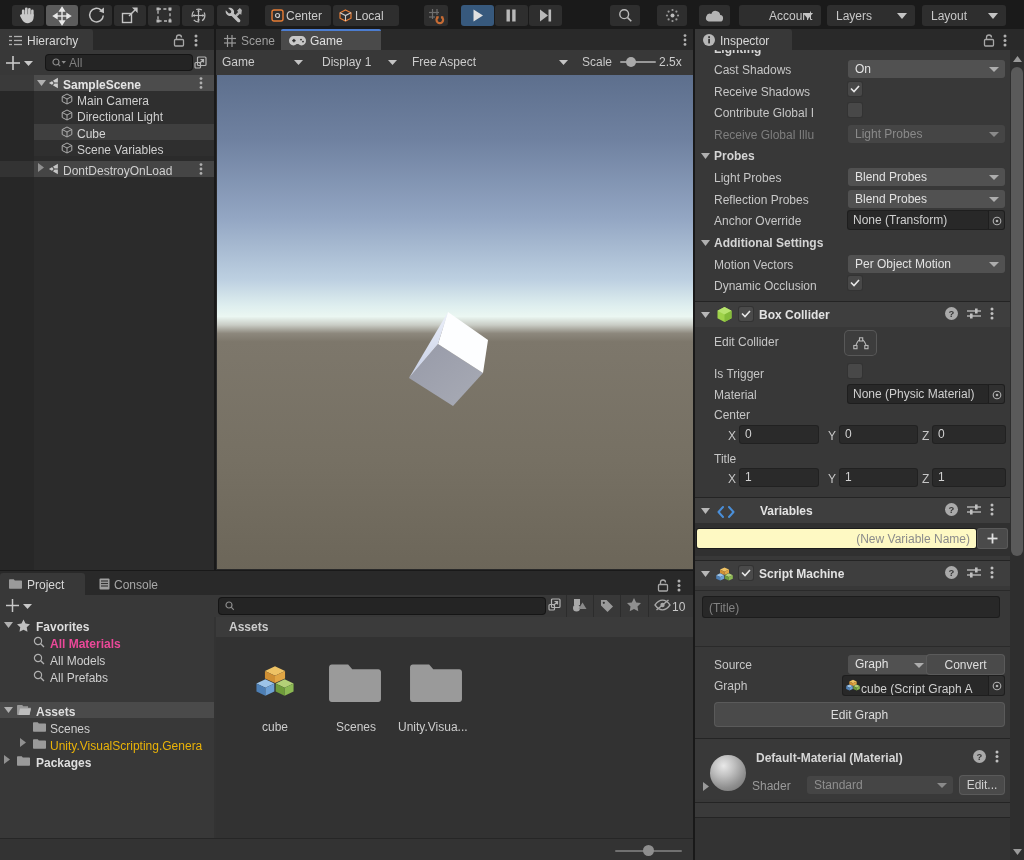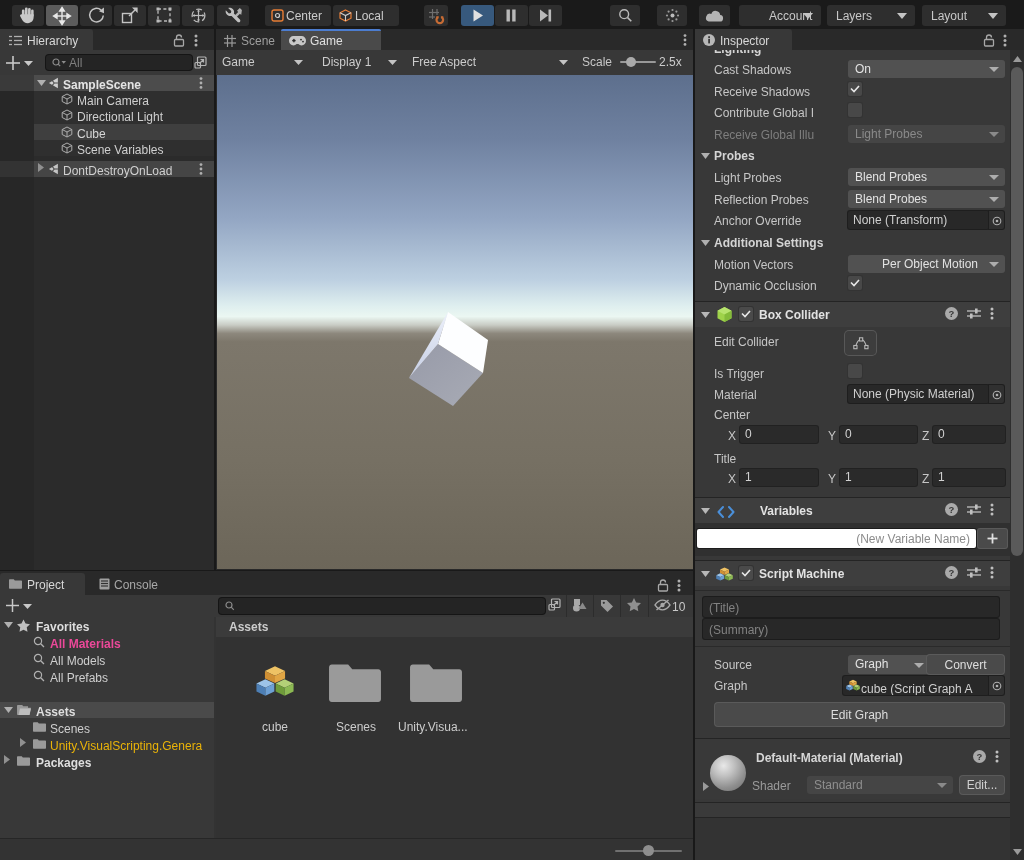--- a/index.html
+++ b/index.html
@@ -447,21 +447,21 @@
       <svg style="left:2.5px;top:4.5px" width="10" height="10" viewBox="0 0 10 10">
         <circle cx="5" cy="5" r="3.8" fill="none" stroke="#b0b0b0" stroke-width="1.1"></circle>
         <circle cx="5" cy="5" r="1.3" fill="#b0b0b0"></circle>
       </svg>
     </div>
   <svg style="left:6px;top:211px" width="9" height="6" viewBox="0 0 9 6">
       <path fill="#b0b0b0" d="M0 0h9L4.5 6z"></path>
     </svg>
   <div class="lbl b" style="left:19px;top:208px;color:#d4d4d4;">Additional Settings</div>
   <div class="lbl" style="left:19px;top:230px;">Motion Vectors</div>
-  <div class="dd" style="left:153px;top:226px;width:150px;height:18px;text-align:center;">Per Object Motion<span class="ar"></span></div>
+  <div class="dd" style="left:153px;top:226px;width:150px;height:18px;">Per Object Motion<span class="ar"></span></div>
   <div class="lbl" style="left:19px;top:251px;">Dynamic Occlusion</div>
   <div class="cb" style="left:153px;top:247px;">
       <svg style="left:2px;top:3px" width="10" height="8" viewBox="0 0 10 8">
         <path fill="none" stroke="#e8e8e8" stroke-width="1.6" d="M1 3.5 4 6.5 9 1"></path>
       </svg>
     </div>
 
   <div class="abs" style="left:0;top:272px;width:329px;height:1px;background:#242424;"></div>
   <div class="abs" style="left:0;top:273px;width:329px;height:25px;background:#3e3e3e;"></div>
   <svg style="left:6px;top:283px" width="9" height="6" viewBox="0 0 9 6">
@@ -557,21 +557,21 @@
       <rect x="3" y="6.5" width="2.6" height="5" fill="#c0c0c0"></rect>
     </svg>
   <svg style="left:295px;top:474px" width="4" height="13" viewBox="0 0 4 13">
       <g fill="#c0c0c0">
         <circle cx="2" cy="2" r="1.5"></circle>
         <circle cx="2" cy="6.5" r="1.5"></circle>
         <circle cx="2" cy="11" r="1.5"></circle>
       </g>
     </svg>
   <div class="abs" style="left:0;top:494px;width:329px;height:33px;background:#303030;"></div>
-  <div class="abs" style="left:2px;top:500px;width:279px;height:19px;background:#ffffff;border-radius:2px;box-shadow:0 0 0 1px #1c1c1c;">
+  <div class="abs" style="left:2px;top:500px;width:279px;height:19px;background:#fef9c3;border-radius:2px;box-shadow:0 0 0 1px #1c1c1c;">
       <div class="txt" style="right:6px;top:4px;color:#8c8c8c;position:absolute;">(New Variable Name)</div>
     </div>
   <div class="abs" style="left:283px;top:500px;width:29px;height:19px;background:#4a4a4a;border-radius:2px;box-shadow:0 0 0 1px #5a5a5a;">
       <svg style="left:9px;top:4px" width="11" height="11" viewBox="0 0 11 11">
         <g stroke="#e0e0e0" stroke-width="1.8">
           <line x1="5.5" y1="0.5" x2="5.5" y2="10.5"></line>
           <line x1="0.5" y1="5.5" x2="10.5" y2="5.5"></line>
         </g>
       </svg>
     </div>
@@ -606,23 +606,20 @@
       <g fill="#c0c0c0">
         <circle cx="2" cy="2" r="1.5"></circle>
         <circle cx="2" cy="6.5" r="1.5"></circle>
         <circle cx="2" cy="11" r="1.5"></circle>
       </g>
     </svg>
   <div class="abs" style="left:0;top:561px;width:329px;height:1px;background:#2a2a2a;"></div>
   <div class="abs" style="left:8px;top:568px;width:296px;height:20px;background:#282828;border-radius:2px;box-shadow:0 0 0 1px #1c1c1c;">
       <div class="txt" style="left:6px;top:5px;color:#828282;position:absolute;">(Title)</div>
     </div>
-  <div class="abs" style="left:8px;top:590px;width:296px;height:20px;background:#282828;border-radius:2px;box-shadow:0 0 0 1px #1c1c1c;">
-      <div class="txt" style="left:6px;top:5px;color:#828282;position:absolute;">(Summary)</div>
-    </div>
   <div class="abs" style="left:0;top:617px;width:329px;height:1px;background:#2a2a2a;"></div>
   <div class="lbl" style="left:19px;top:630px;">Source</div>
   <div class="dd" style="left:153px;top:626px;width:75px;height:19px;">Graph<span class="ar" style="top:8px;"></span></div>
   <div class="abs" style="left:232px;top:626px;width:77px;height:19px;background:#4a4a4a;border-radius:3px;box-shadow:0 0 0 1px #5a5a5a;">
       <div class="txt" style="left:50%;transform:translateX(-50%);top:4px;color:#dddddd;position:absolute;">Convert</div>
     </div>
   <div class="lbl" style="left:19px;top:651px;">Graph</div>
   <div class="objf" style="left:148px;top:647px;width:146px;height:19px;padding-left:0;">
       <svg class="lego" style="left:3px;top:3px" width="14" height="13" viewBox="0 0 17 15">
         <use href="#legoicon"></use>

